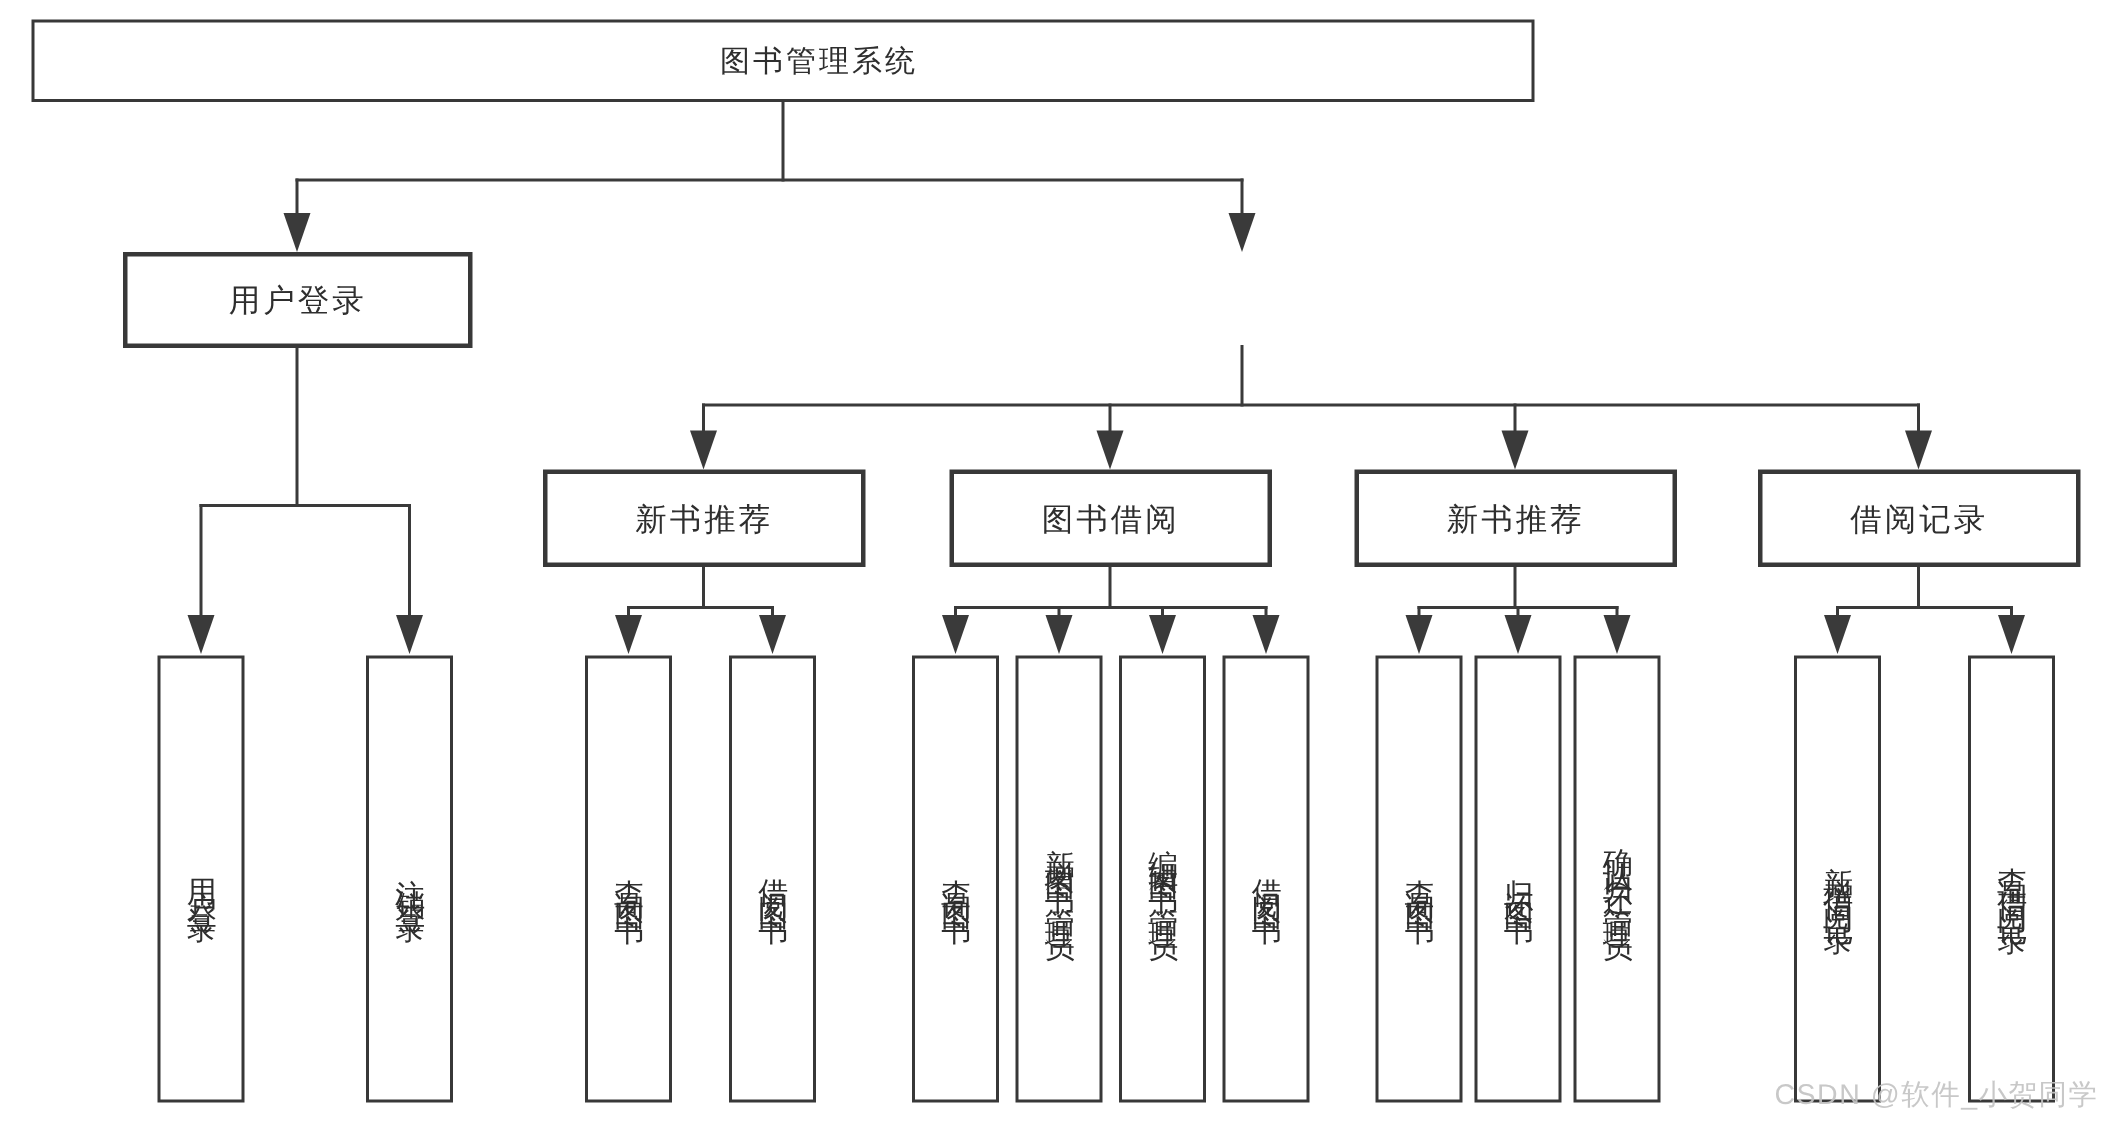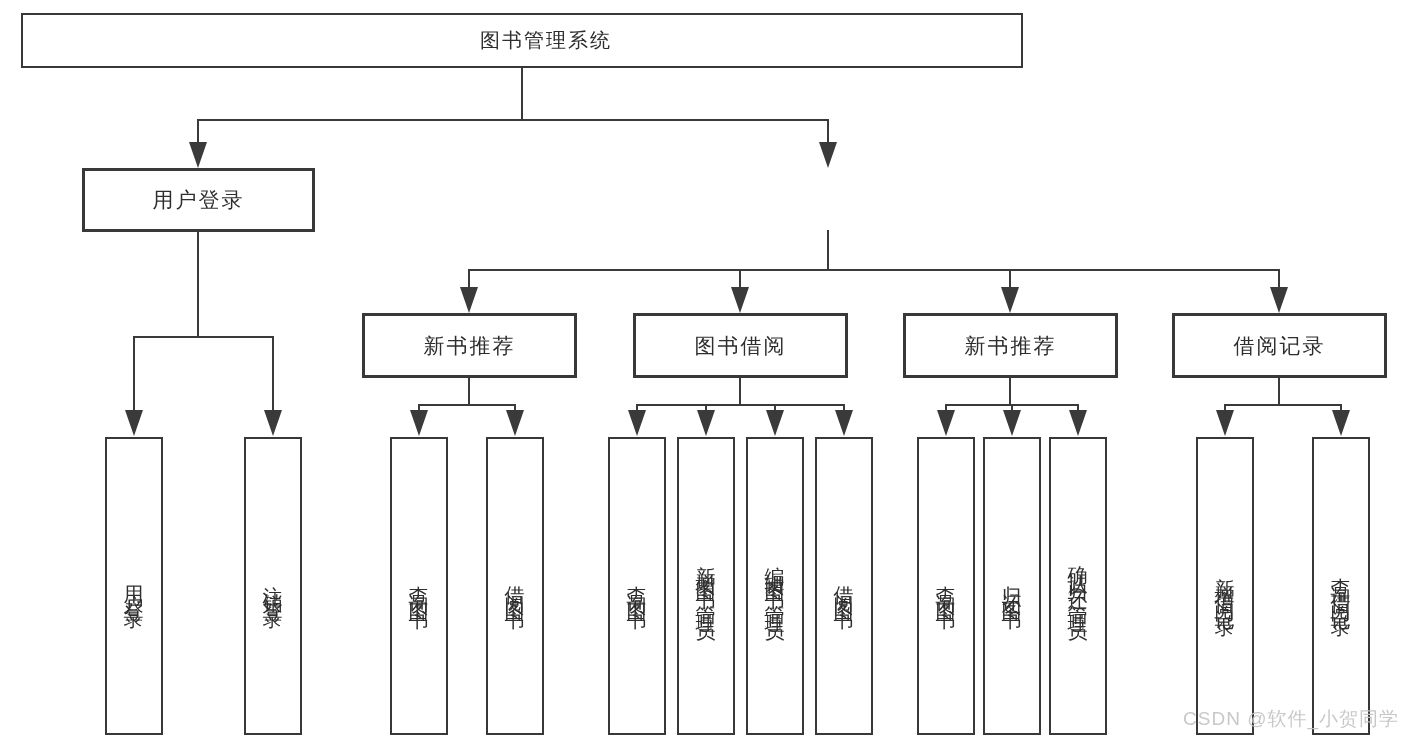--- a/index.html
+++ b/index.html
@@ -54,21 +54,21 @@
     writing-mode: vertical-rl;
     text-orientation: mixed;
     font-size: 20px;
     line-height: 1.1;
     letter-spacing: 8px;
     white-space: nowrap;
   }
   .watermark {
     position: absolute;
     right: 6px;
-    bottom: 15px;
+    bottom: 4px;
     font-size: 19px;
     letter-spacing: 1px;
     color: var(--watermark, #c4c4c4);
     opacity: 0.92;
     z-index: 6;
     pointer-events: none;
   }
 </style>
 </head>
 <body>

